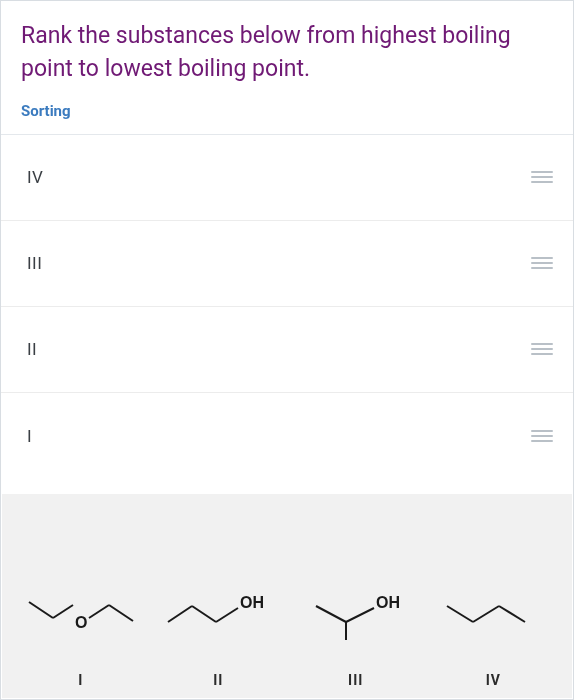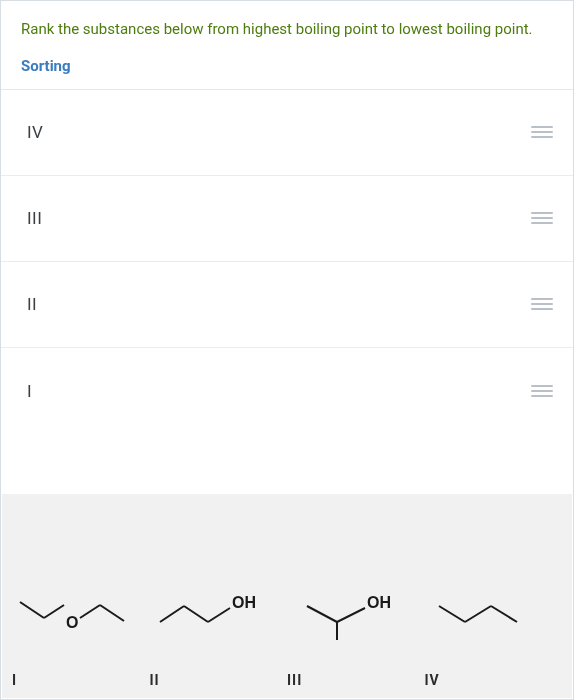--- a/index.html
+++ b/index.html
@@ -13,23 +13,23 @@
     height: 700px;
     border: 1px solid #d8dde2;
     position: relative;
     overflow: hidden;
   }
   .card {
     padding: 18px 20px 14px 20px;
     border-bottom: 1px solid #e4e8ec;
   }
   .question {
-    font-size: 15px;
+    font-size: 23px;
     line-height: 1.45;
-    color: #4d7c0f;
+    color: #701a75;
     margin: 0 0 16px 0;
     font-weight: 400;
   }
   .subtitle {
     font-size: 15px;
     color: #3b7bbf;
     font-weight: 700;
   }
   .sort-list {
     padding: 0 0 0 0;
@@ -74,21 +74,21 @@
   .struct-row {
     display: flex;
     justify-content: space-around;
     align-items: flex-end;
     flex: 1;
   }
   .struct-cell {
     flex: 1;
     display: flex;
     flex-direction: column;
-    align-items: flex-start;
+    align-items: center;
     gap: 28px;
   }
   .roman {
     font-size: 14px;
     font-weight: 700;
     color: #2b2b2b;
     letter-spacing: 1px;
   }
   .mol {
     width: 120px;

